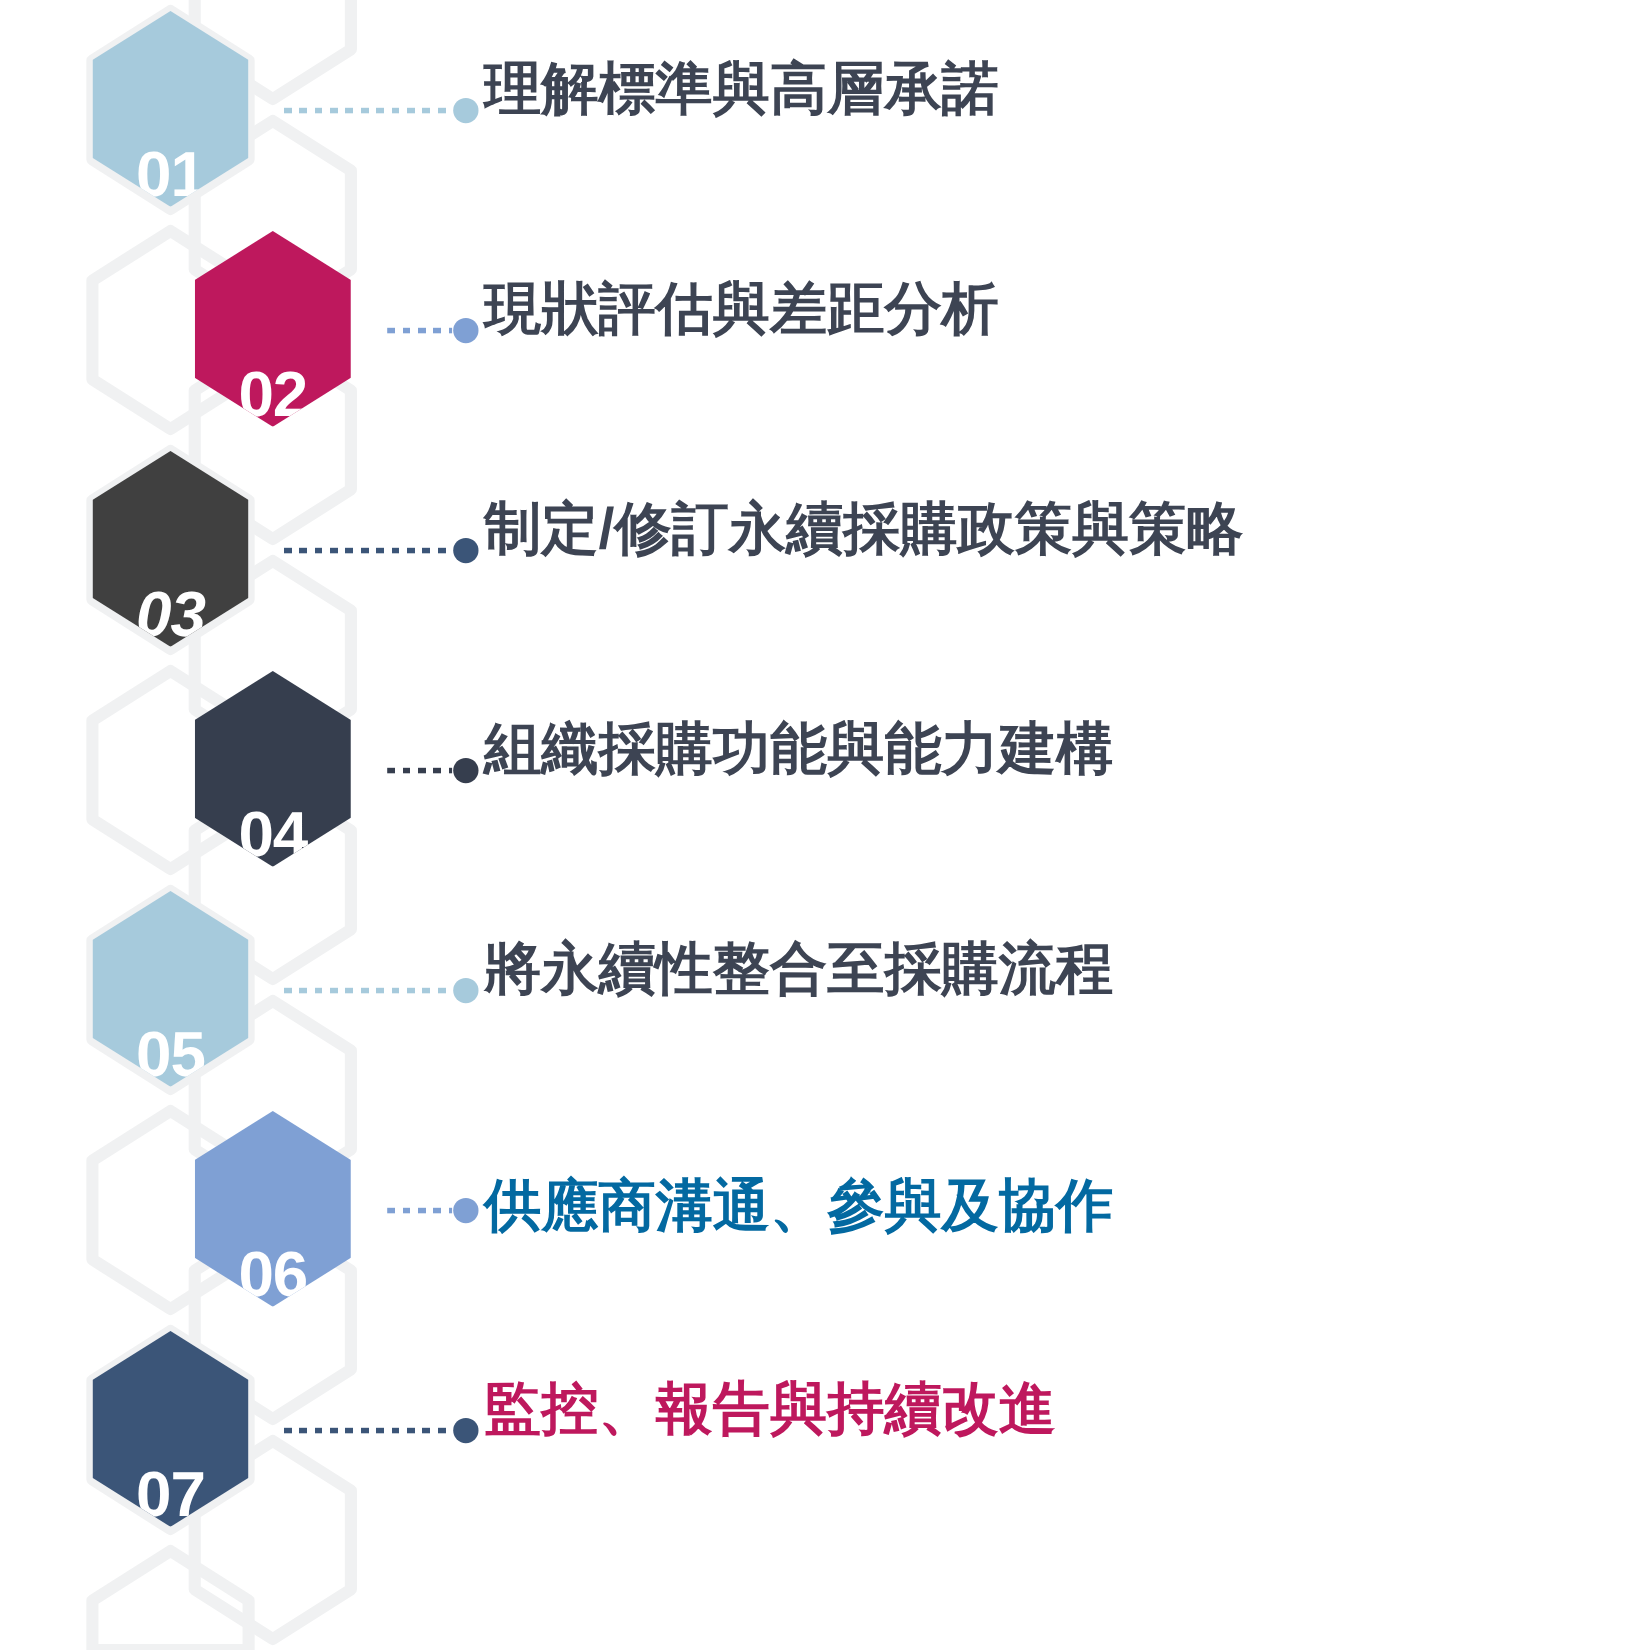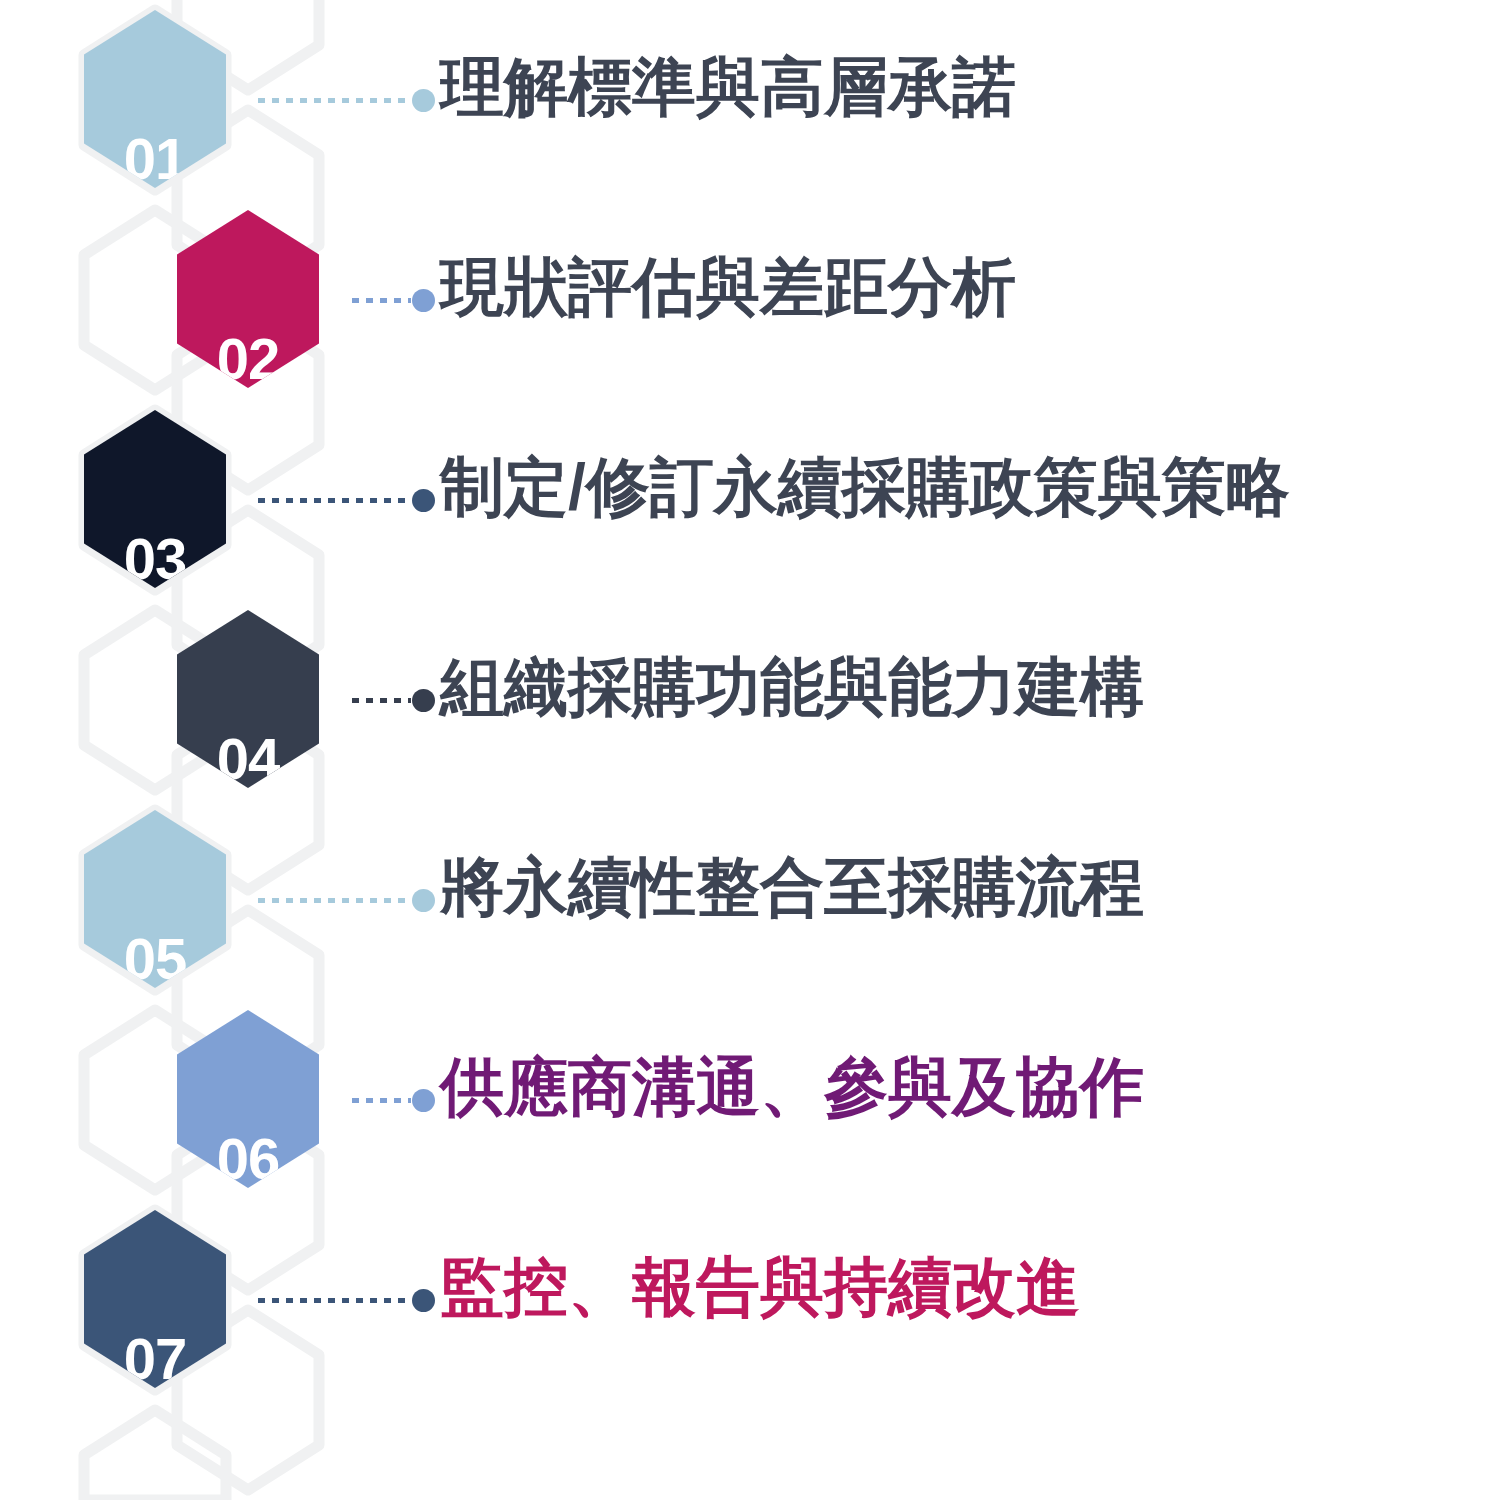--- a/index.html
+++ b/index.html
@@ -78,21 +78,21 @@
     height: 23px;
     border-radius: 50%;
     background: currentColor;
     margin-left: 1px;
   }
   
   .step-title {
     position: absolute;
     left: 440px;
     color: #3d4453;
-    font-size: 64px;
+    font-size: 52px;
     font-weight: bold;
     line-height: 1.05;
     white-space: nowrap;
     letter-spacing: 0px;
     font-family: "Liberation Sans", "DejaVu Sans", sans-serif;
   }
 </style>
 </head>
 <body>
 
@@ -137,21 +137,21 @@
       <span class="hex-number">02</span>
     </div>
     <div class="connector" style="left: 352px; width: 83px; top: 78px; color: rgb(127, 160, 212);">
       <span class="dash-line"></span>
       <span class="node-dot"></span>
     </div>
     <div class="step-title" style="top: 44px; color: rgb(61, 68, 83);">現狀評估與差距分析</div>
   </div>
 
   <div class="step-row" style="top:410px;">
-    <div class="hex-badge" style="left: 84px; background: #0f172a;">
+    <div class="hex-badge" style="left: 84px; background: #404040; font-style: italic;">
       <span class="hex-number">03</span>
     </div>
     <div class="connector" style="left: 258px; width: 177px; top: 78px; color: rgb(59, 85, 120);">
       <span class="dash-line"></span>
       <span class="node-dot"></span>
     </div>
     <div class="step-title" style="top: 44px; color: rgb(61, 68, 83);">制定/修訂永續採購政策與策略</div>
   </div>
 
   <div class="step-row" style="top:610px;padding-left:10px;">
@@ -177,21 +177,21 @@
   </div>
 
   <div class="step-row" style="top:1010px;">
     <div class="hex-badge" style="left: 177px; background: rgb(127, 160, 212);">
       <span class="hex-number">06</span>
     </div>
     <div class="connector" style="left: 352px; width: 83px; top: 78px; color: rgb(127, 160, 212);">
       <span class="dash-line"></span>
       <span class="node-dot"></span>
     </div>
-    <div class="step-title" style="top: 44px; color: #701a75;">供應商溝通、參與及協作</div>
+    <div class="step-title" style="top: 60px; color: #0369a1;">供應商溝通、參與及協作</div>
   </div>
 
   <div class="step-row" style="top:1210px;">
     <div class="hex-badge" style="left: 84px; background: rgb(59, 85, 120);">
       <span class="hex-number">07</span>
     </div>
     <div class="connector" style="left: 258px; width: 177px; top: 78px; color: rgb(59, 85, 120);">
       <span class="dash-line"></span>
       <span class="node-dot"></span>
     </div>

